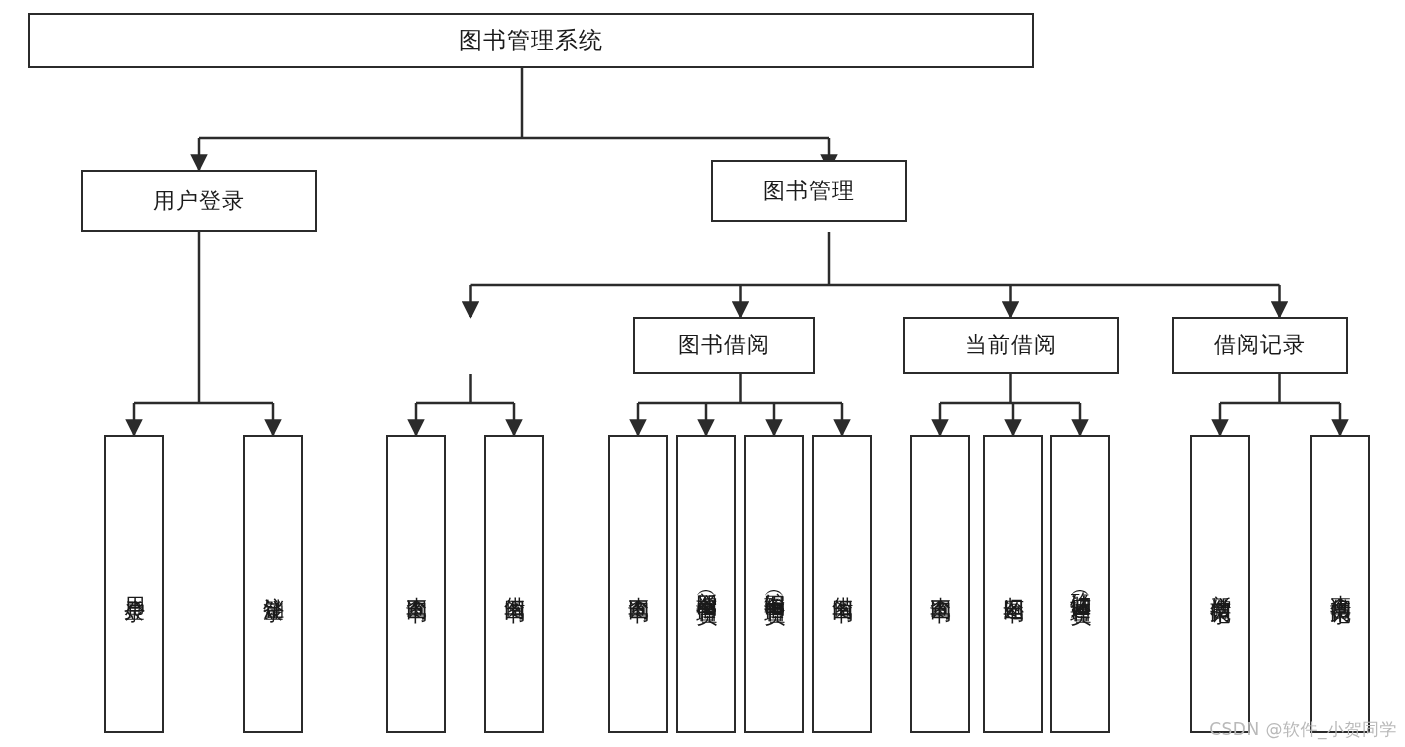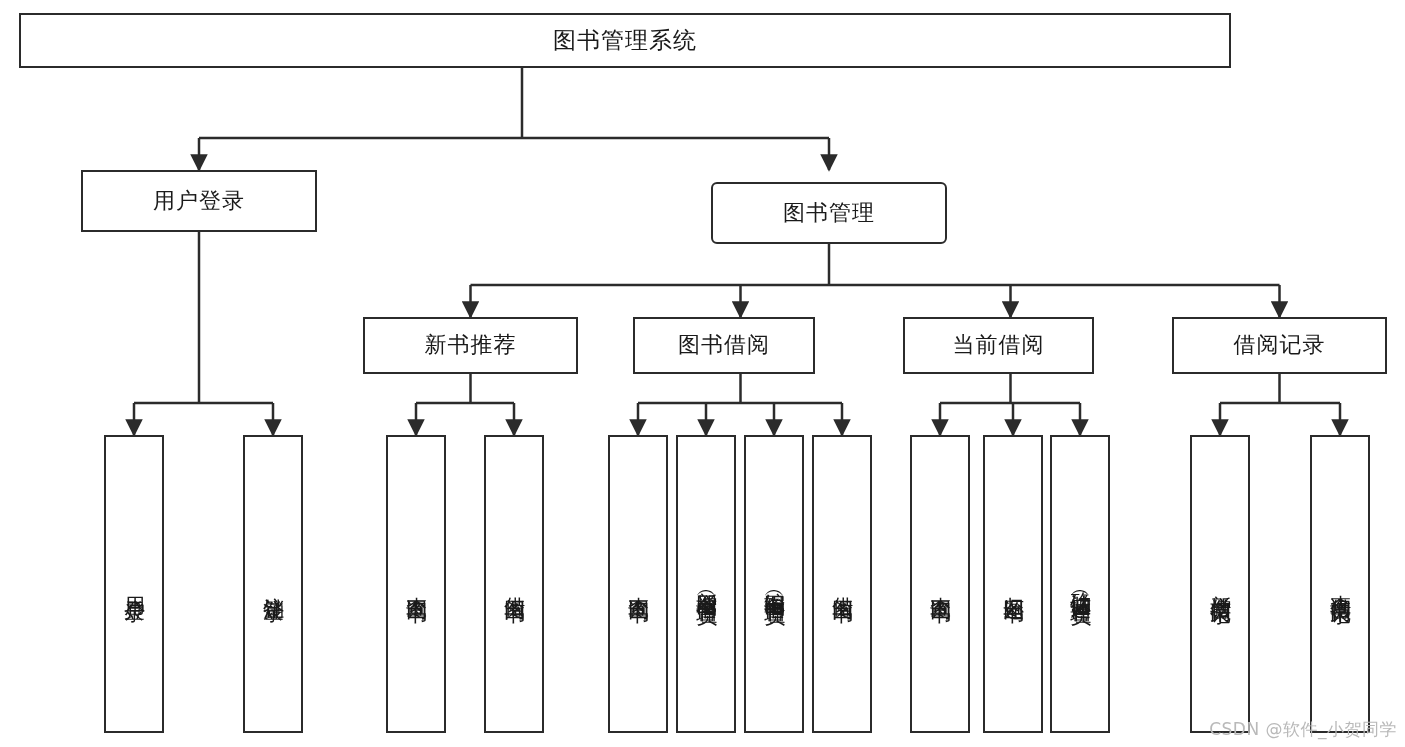--- a/index.html
+++ b/index.html
@@ -106,29 +106,28 @@
         <path d="M 940 403 L 940 435" marker-end="url(#arrow)"></path>
         <path d="M 1013 403 L 1013 435" marker-end="url(#arrow)"></path>
         <path d="M 1080 403 L 1080 435" marker-end="url(#arrow)"></path>
         <path d="M 1279.5 374 L 1279.5 403"></path>
         <path d="M 1220 403 L 1340 403"></path>
         <path d="M 1220 403 L 1220 435" marker-end="url(#arrow)"></path>
         <path d="M 1340 403 L 1340 435" marker-end="url(#arrow)"></path>
       </g>
   </svg>
 
-  <div class="node horiz root" style="left: 19px; top: 13px; width: 1212px; height: 55px;">图书管理系统</div>
+  <div class="node horiz root" style="left: 28px; top: 13px; width: 1006px; height: 55px;">图书管理系统</div>
 
   <div class="node horiz" style="left: 81px; top: 170px; width: 236px; height: 62px;">用户登录</div>
-  <div class="node horiz" style="left: 711px; top: 182px; width: 236px; height: 62px; border-radius: 6px;">图书管理</div>
+  <div class="node horiz" style="left: 711px; top: 160px; width: 196px; height: 62px;">图书管理</div>
 
-  <div class="node horiz" style="left: 363px; top: 317px; width: 215px; height: 57px;">新书推荐</div>
   <div class="node horiz" style="left: 633px; top: 317px; width: 182px; height: 57px;">图书借阅</div>
-  <div class="node horiz" style="left: 903px; top: 317px; width: 191px; height: 57px;">当前借阅</div>
-  <div class="node horiz" style="left: 1172px; top: 317px; width: 215px; height: 57px;">借阅记录</div>
+  <div class="node horiz" style="left: 903px; top: 317px; width: 216px; height: 57px;">当前借阅</div>
+  <div class="node horiz" style="left: 1172px; top: 317px; width: 176px; height: 57px;">借阅记录</div>
 
   <div class="node vert" style="left: 104px; top: 435px; width: 60px; height: 298px;">用户登录</div>
   <div class="node vert" style="left: 243px; top: 435px; width: 60px; height: 298px;">注销登录</div>
 
   <div class="node vert" style="left: 386px; top: 435px; width: 60px; height: 298px;">查询图书</div>
   <div class="node vert" style="left: 484px; top: 435px; width: 60px; height: 298px;">借阅图书</div>
 
   <div class="node vert" style="left: 608px; top: 435px; width: 60px; height: 298px;">查询图书</div>
   <div class="node vert" style="left: 676px; top: 435px; width: 60px; height: 298px;">新增图书（管理员）</div>
   <div class="node vert" style="left: 744px; top: 435px; width: 60px; height: 298px;">编辑图书（管理员）</div>

